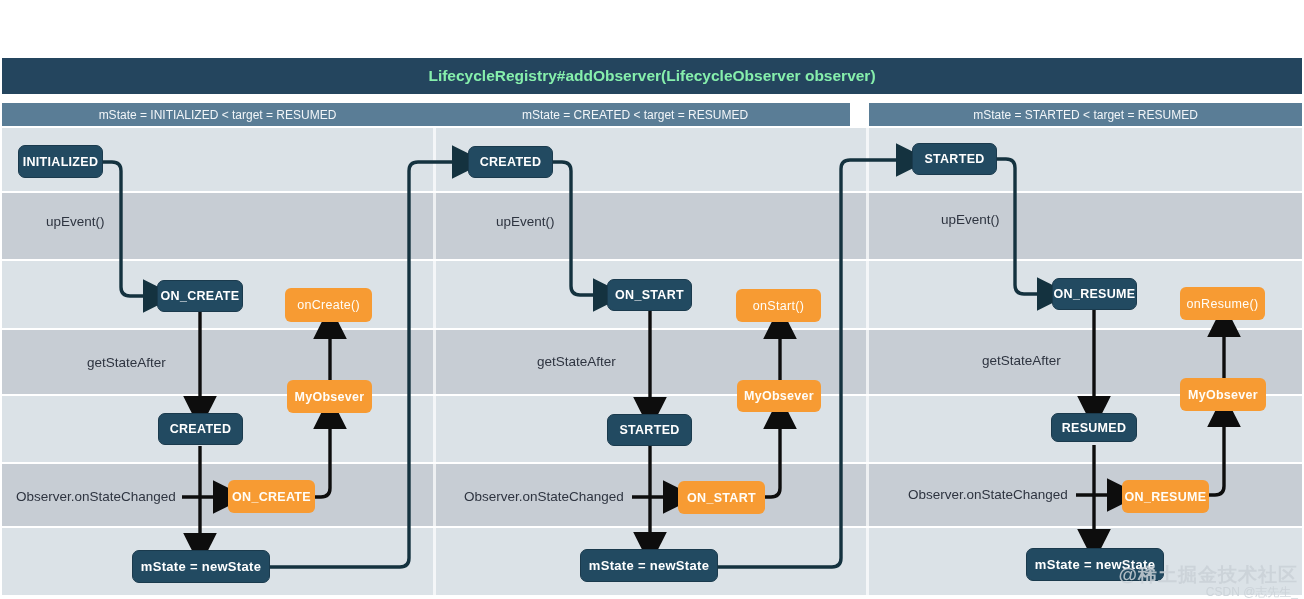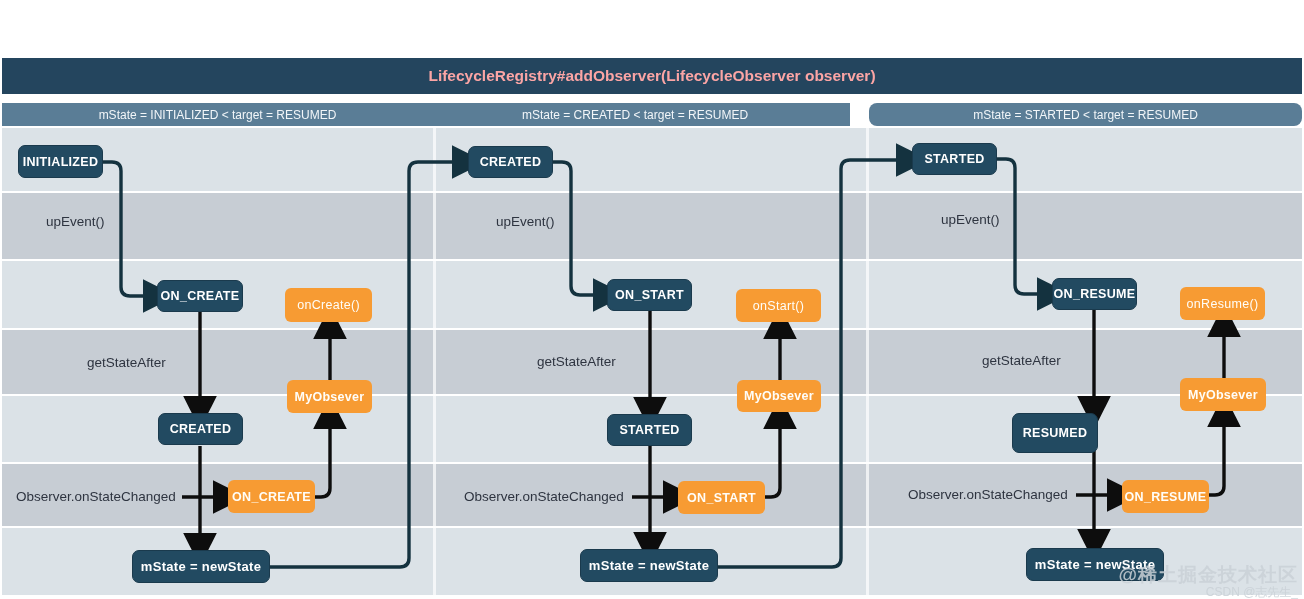--- a/index.html
+++ b/index.html
@@ -3,28 +3,28 @@
 <meta charset="utf-8">
 <style>
   html,body{margin:0;padding:0;background:#ffffff;}
   body{font-family:"Liberation Sans","DejaVu Sans",sans-serif;}
   #stage{position:relative;width:1304px;height:599px;background:#ffffff;overflow:hidden;}
 
   .page-title{position:absolute;left:0;top:4px;width:100%;text-align:center;
     font-size:17px;font-weight:bold;color:#f56c6c;letter-spacing:.5px;}
 
   .hdr{position:absolute;left:2px;top:58px;width:1300px;height:36px;background:#24455e;
-    display:flex;align-items:center;justify-content:center;color:#fca5a5;
+    display:flex;align-items:center;justify-content:center;color:#86efac;
     font-size:15.5px;font-weight:bold;z-index:2;}
   .subhdr{position:absolute;top:103px;height:23px;background:#5a7d96;
     display:flex;align-items:center;justify-content:center;color:#f2f6f9;
     font-size:12px;z-index:2;}
   .sub1{left:2px;width:431px;}
   .sub2{left:420px;width:430px;}
-  .sub3{left:869px;width:433px;border-radius:8px;}
+  .sub3{left:869px;width:433px;}
 
   .band{position:absolute;left:2px;width:1300px;z-index:0;}
   .band.light{background:#dbe2e7;}
   .band.dark{background:#c7cdd4;}
   .vdiv{position:absolute;top:128px;height:467px;width:3px;background:rgba(255,255,255,0.7);z-index:1;}
 
   svg.arrows{position:absolute;left:0;top:0;z-index:2;pointer-events:none;}
 
   .box-dark{position:absolute;background:#224a61;border:1px solid #1a3a4d;border-radius:7px;
     display:flex;align-items:center;justify-content:center;color:#ffffff;
@@ -121,21 +121,21 @@
   <div class="lbl" style="left:464px;top:489px;">Observer.onStateChanged</div>
   <div class="box-orange bold" style="left:678px;top:481px;width:87px;height:33px;">ON_START</div>
   <div class="box-dark" style="left:580px;top:549px;width:138px;height:33px;font-size:13px;">mState = newState</div>
 
   <div class="box-dark" style="left:912px;top:143px;width:85px;height:32px;">STARTED</div>
   <div class="lbl" style="left:941px;top:212px;">upEvent()</div>
   <div class="box-dark" style="left:1052px;top:278px;width:85px;height:32px;">ON_RESUME</div>
   <div class="box-orange" style="left:1180px;top:287px;width:85px;height:33px;">onResume()</div>
   <div class="lbl" style="left:982px;top:353px;">getStateAfter</div>
   <div class="box-orange bold" style="left:1180px;top:378px;width:86px;height:33px;">MyObsever</div>
-  <div class="box-dark" style="left:1012px;top:413px;width:86px;height:40px;">RESUMED</div>
+  <div class="box-dark" style="left:1051px;top:413px;width:86px;height:29px;">RESUMED</div>
   <div class="lbl" style="left:908px;top:487px;">Observer.onStateChanged</div>
   <div class="box-orange bold" style="left:1122px;top:480px;width:87px;height:33px;">ON_RESUME</div>
   <div class="box-dark" style="left:1026px;top:548px;width:138px;height:33px;font-size:13px;">mState = newState</div>
 
   <div class="watermark">
     <div class="wm1">@稀土掘金技术社区</div>
     <div class="wm2">CSDN @志先生_</div>
   </div>
 
 </div>

